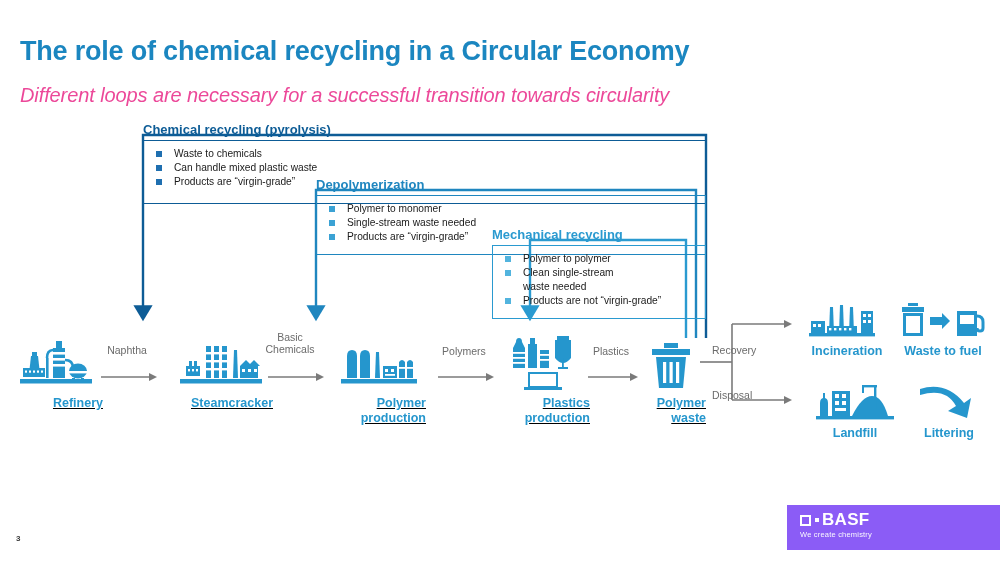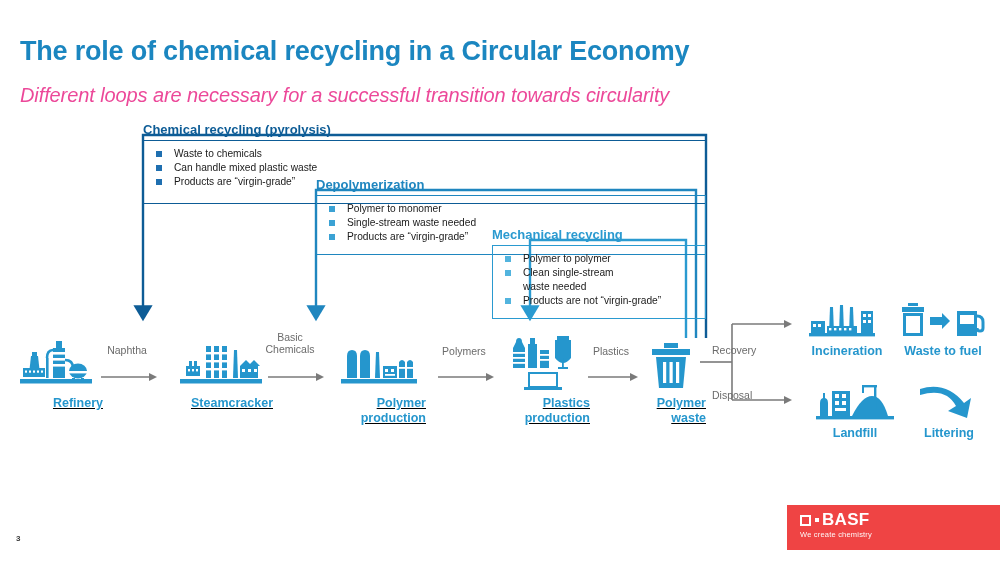--- a/index.html
+++ b/index.html
@@ -87,21 +87,21 @@
   #takeaway{
     position:absolute;left:20px;top:481px;
     font-size:19px;color:#3aa5d3;white-space:nowrap;
   }
   #pageno{
     position:absolute;left:16px;top:534px;
     font-size:8px;font-weight:bold;color:#3a3a3a;
   }
   #logo{
     position:absolute;left:787px;top:505px;
-    width:213px;height:45px;background:#ef4444;
+    width:213px;height:45px;background:#8b5cf6;
   }
   #logo .lrow{position:absolute;left:13px;top:8px;display:flex;align-items:center;}
   #logo .lsq{
     width:11px;height:11px;border:2.5px solid #ffffff;box-sizing:border-box;
   }
   #logo .ldot{width:4px;height:4px;background:#ffffff;margin:0 3px 0 4px;}
   #logo .lname{
     color:#ffffff;font-size:17px;font-weight:bold;letter-spacing:0.3px;line-height:14px;
   }
   #logo .ltag{

